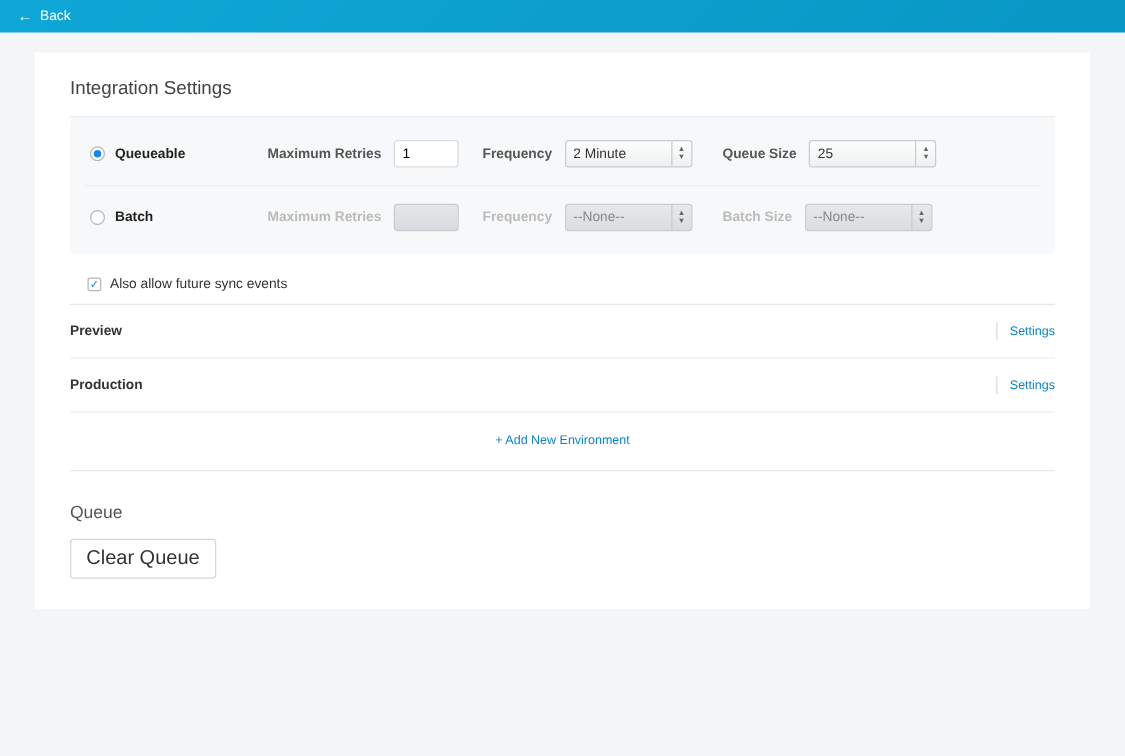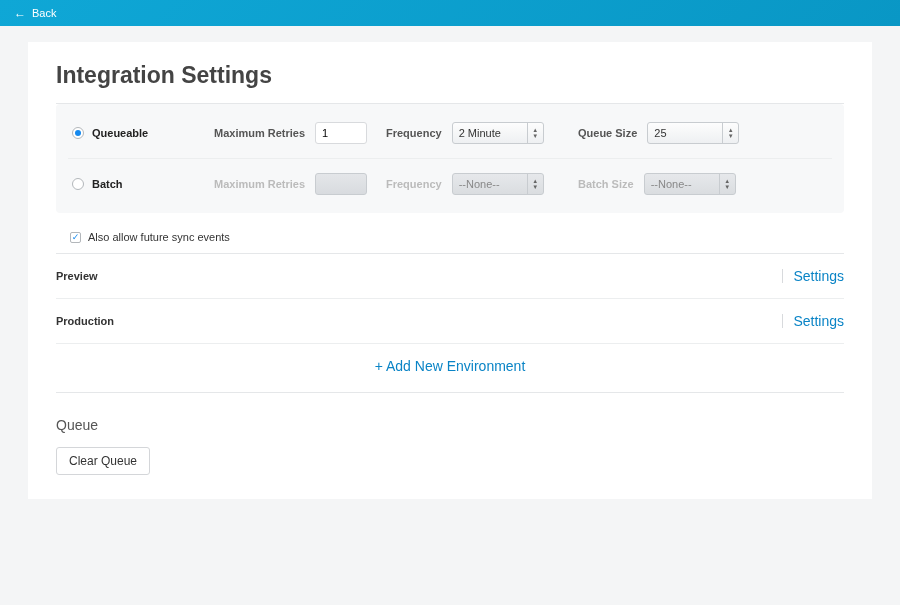--- a/index.html
+++ b/index.html
@@ -24,22 +24,22 @@
     gap: 6px;
     cursor: pointer;
   }
   .back-arrow { font-size: 12px; }
   .page-card {
     background: #fff;
     margin: 16px 28px;
     padding: 20px 28px 24px 28px;
   }
   h1.page-title {
-    font-size: 23px;
-    font-weight: 700;
+    font-size: 15px;
+    font-weight: 400;
     color: #444;
     margin-bottom: 14px;
   }
   hr.sep {
     border: none;
     border-top: 1px solid #e5e7e9;
     margin: 0;
   }
   h2.section-title {
     font-size: 14px;
@@ -104,21 +104,21 @@
     border-radius: 3px;
     background: #fff;
     font-size: 11px;
     padding: 0 6px;
   }
   .text-input.disabled {
     background: linear-gradient(#e4e6e9,#d8dbdf);
     border: 1px solid #c8ccd0;
   }
   .select {
-    width: 92px;
+    width: 102px;
     height: 22px;
     border: 1px solid #c8ccd0;
     border-radius: 3px;
     background: linear-gradient(#fdfdfd,#eef0f2);
     font-size: 11px;
     padding: 0 18px 0 6px;
     display: flex;
     align-items: center;
     position: relative;
     color: #333;
@@ -175,38 +175,38 @@
     border-bottom: 1px solid #eceeef;
     font-size: 11px;
     gap: 22px;
   }
   .env-row:first-of-type { border-top: 1px solid #eceeef; }
   .env-name { font-weight: 700; }
   .env-actions { display: flex; align-items: center; gap: 10px; }
   .env-divider { width: 1px; height: 14px; background: #d8dadd; }
   .link {
     color: #0a84c6;
-    font-size: 14px;
+    font-size: 10px;
     cursor: pointer;
   }
   .add-env {
     margin: 14px 0 18px 0;
     text-align: center;
   }
   .queue-desc {
     font-size: 11px;
     color: #444;
     margin: 12px 0 14px 0;
   }
   .btn {
     border: 1px solid #d4d6d9;
     background: #fff;
     border-radius: 3px;
     padding: 6px 12px;
-    font-size: 12px;
+    font-size: 16px;
     cursor: pointer;
     display: inline-block;
   }
 </style>
 </head>
 <body>
 
 <div class="header-bar">
   <div class="back-link">
     <span class="back-arrow">←</span>

